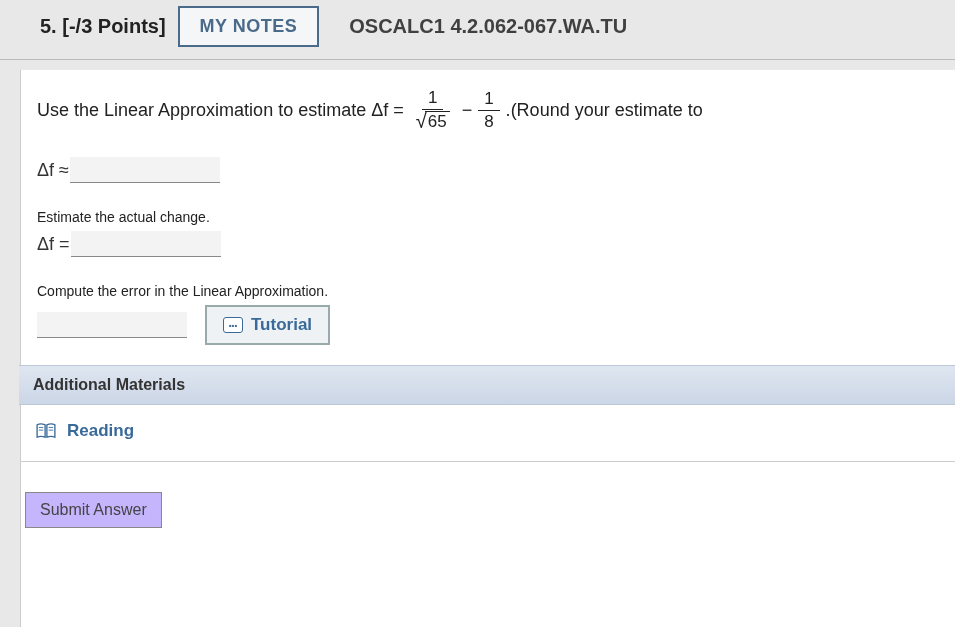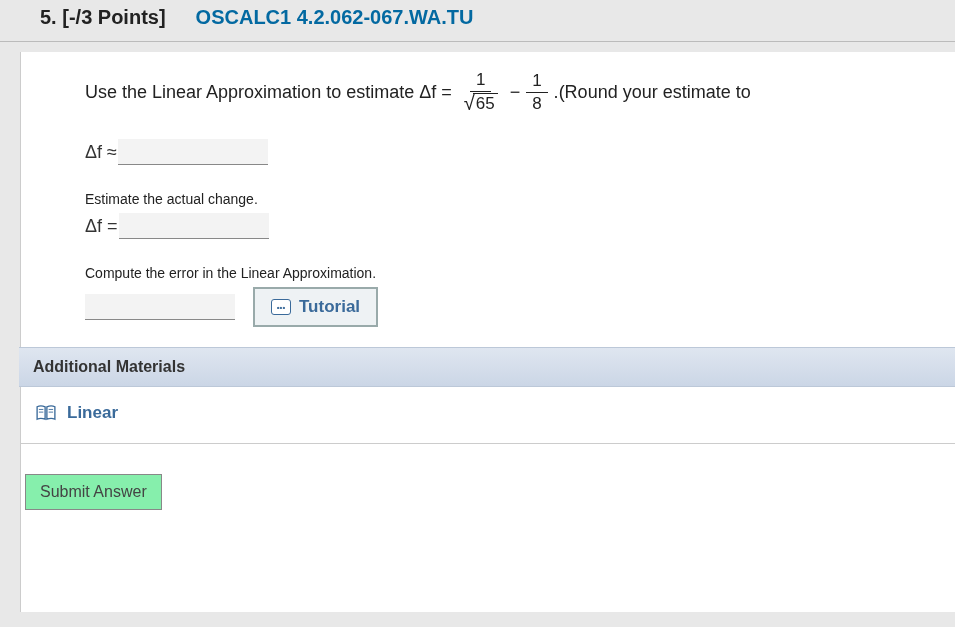--- a/index.html
+++ b/index.html
@@ -34,34 +34,33 @@
       color: #4a6a8a;
       font-weight: bold;
       font-size: 18px;
       padding: 8px 20px;
       cursor: pointer;
       letter-spacing: 0.5px;
     }
     .assignment-id {
       font-weight: bold;
       font-size: 20px;
-      color: #0369a1;
+      color: #404040;
       margin-left: 18px;
       white-space: nowrap;
     }
     .content-wrap {
       background: #fff;
       margin: 10px 0 0 20px;
       border-left: 1px solid #ccc;
       min-height: 560px;
       padding: 18px 0 0 0;
     }
     .content {
       padding: 0 8px 0 16px;
-      margin-left: 48px;
     }
     .prompt-line {
       display: flex;
       align-items: center;
       flex-wrap: nowrap;
       margin-bottom: 24px;
       font-size: 18px;
       color: #222;
     }
     .frac {
@@ -153,35 +152,36 @@
     }
     .book-icon {
       width: 22px; height: 16px;
       display: inline-block;
     }
     .submit-row {
       padding: 30px 0 0 4px;
     }
     .submit-btn {
       border: 1px solid #888;
-      background: #86efac;
+      background: #c4b5fd;
       padding: 8px 14px;
       font-size: 16px;
       color: #444;
       cursor: pointer;
     }
   </style>
 </head>
 <body>
 
 <div class="header">
   <span class="q-number">
     <span>5.</span>
     <span>[-/3 Points]</span>
   </span>
+  <button class="hdr-btn">MY NOTES</button>
   <span class="assignment-id">OSCALC1 4.2.062-067.WA.TU</span>
 </div>
 
 <div class="content-wrap">
   <div class="content">
 
     <div class="prompt-line">
       <span>Use the Linear Approximation to estimate Δf =</span>
       <span class="frac">
         <span class="num">1</span>
@@ -228,19 +228,19 @@
     <span class="book-icon">
       <svg viewBox="0 0 24 18" width="22" height="16">
         <path d="M2 2 C2 2 6 0 11 2 L11 16 C6 14 2 16 2 16 Z" fill="#fff" stroke="#3a6a9a" stroke-width="1.5"></path>
         <path d="M22 2 C22 2 18 0 13 2 L13 16 C18 14 22 16 22 16 Z" fill="#fff" stroke="#3a6a9a" stroke-width="1.5"></path>
         <line x1="4" y1="5" x2="9" y2="5" stroke="#3a6a9a" stroke-width="1"></line>
         <line x1="4" y1="8" x2="9" y2="8" stroke="#3a6a9a" stroke-width="1"></line>
         <line x1="15" y1="5" x2="20" y2="5" stroke="#3a6a9a" stroke-width="1"></line>
         <line x1="15" y1="8" x2="20" y2="8" stroke="#3a6a9a" stroke-width="1"></line>
       </svg>
     </span>
-    <span>Linear</span>
+    <span>Reading</span>
   </div>
 
   <div class="submit-row">
     <button class="submit-btn">Submit Answer</button>
   </div>
 </div>
 
 </body></html>

